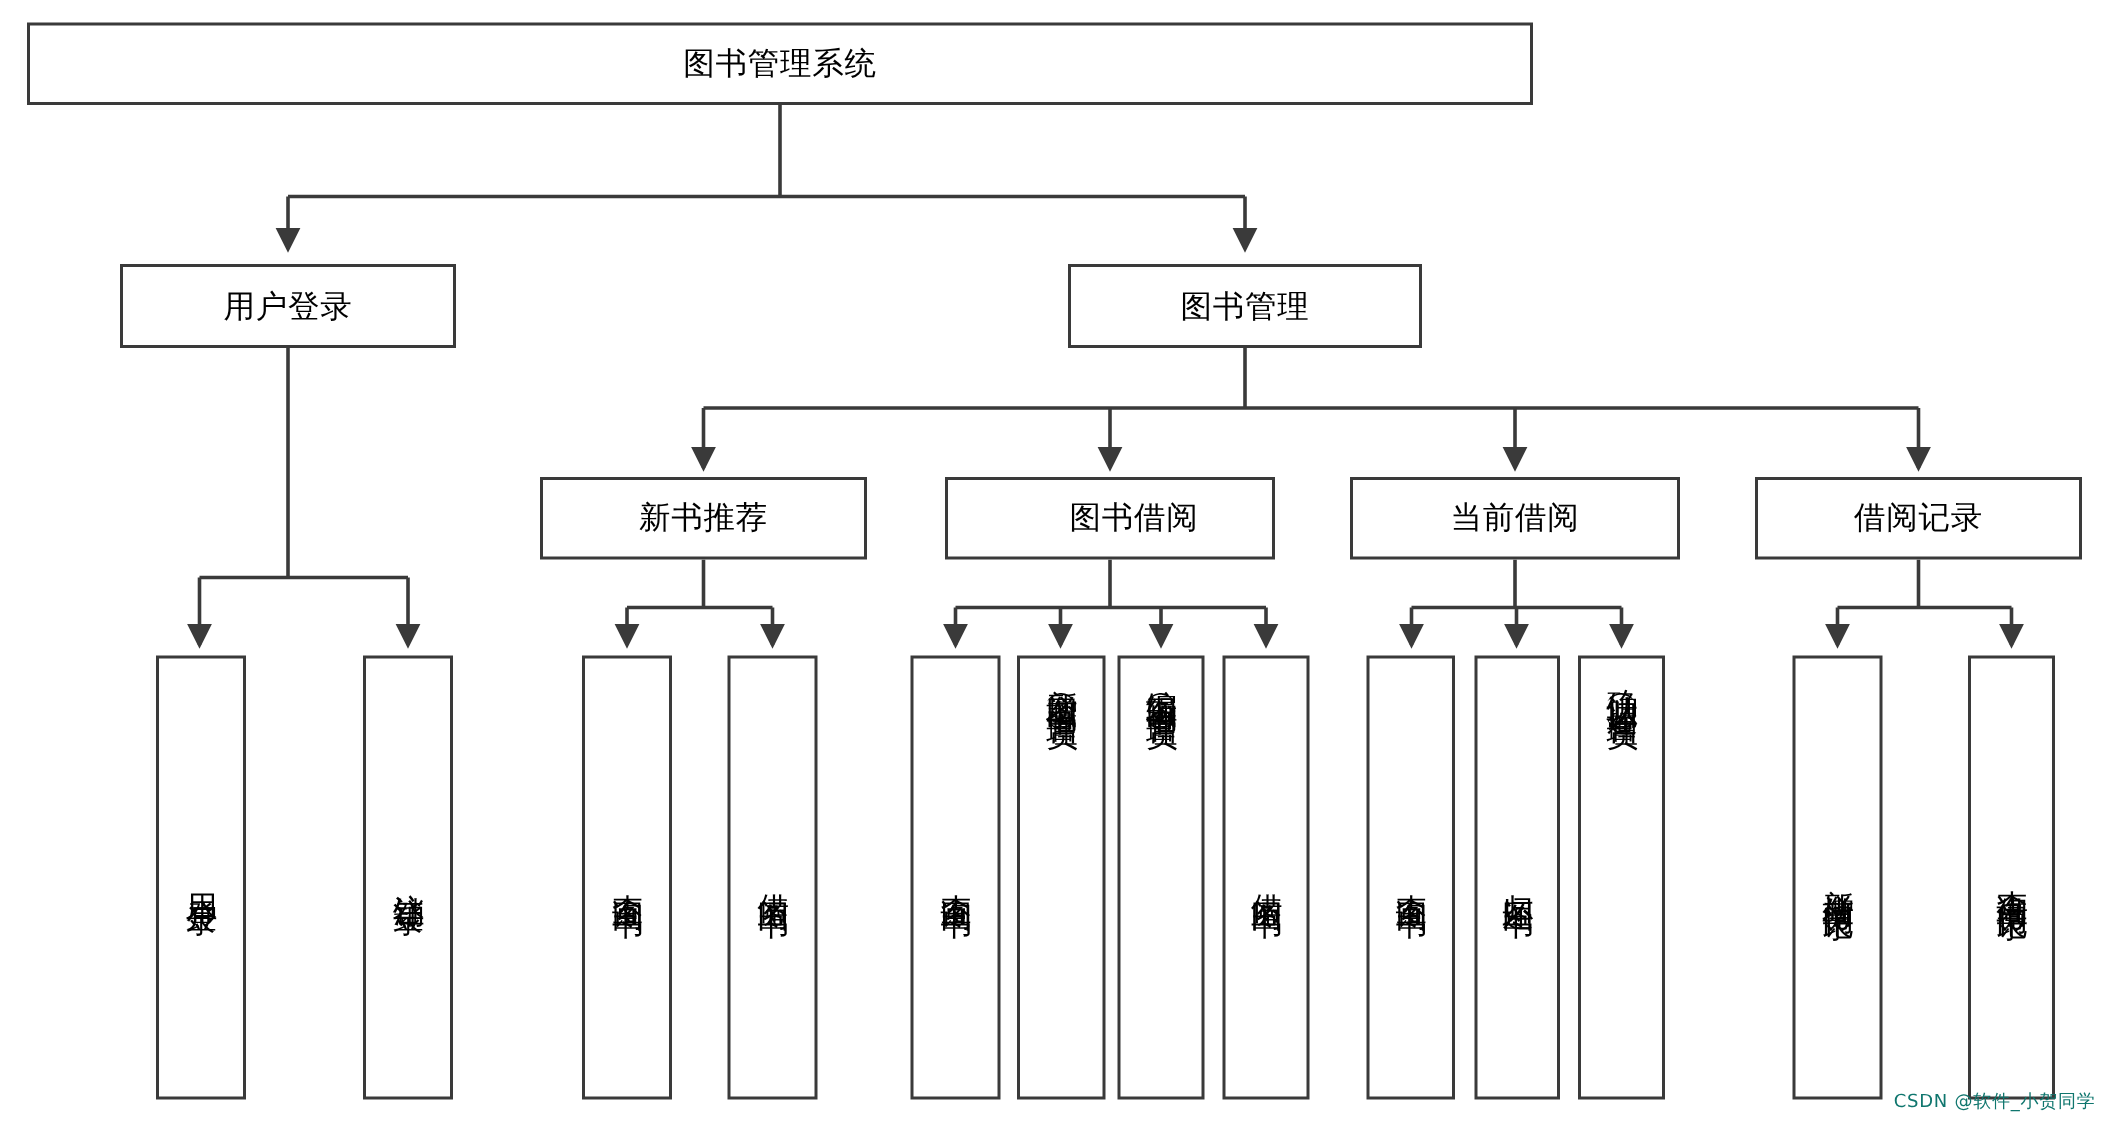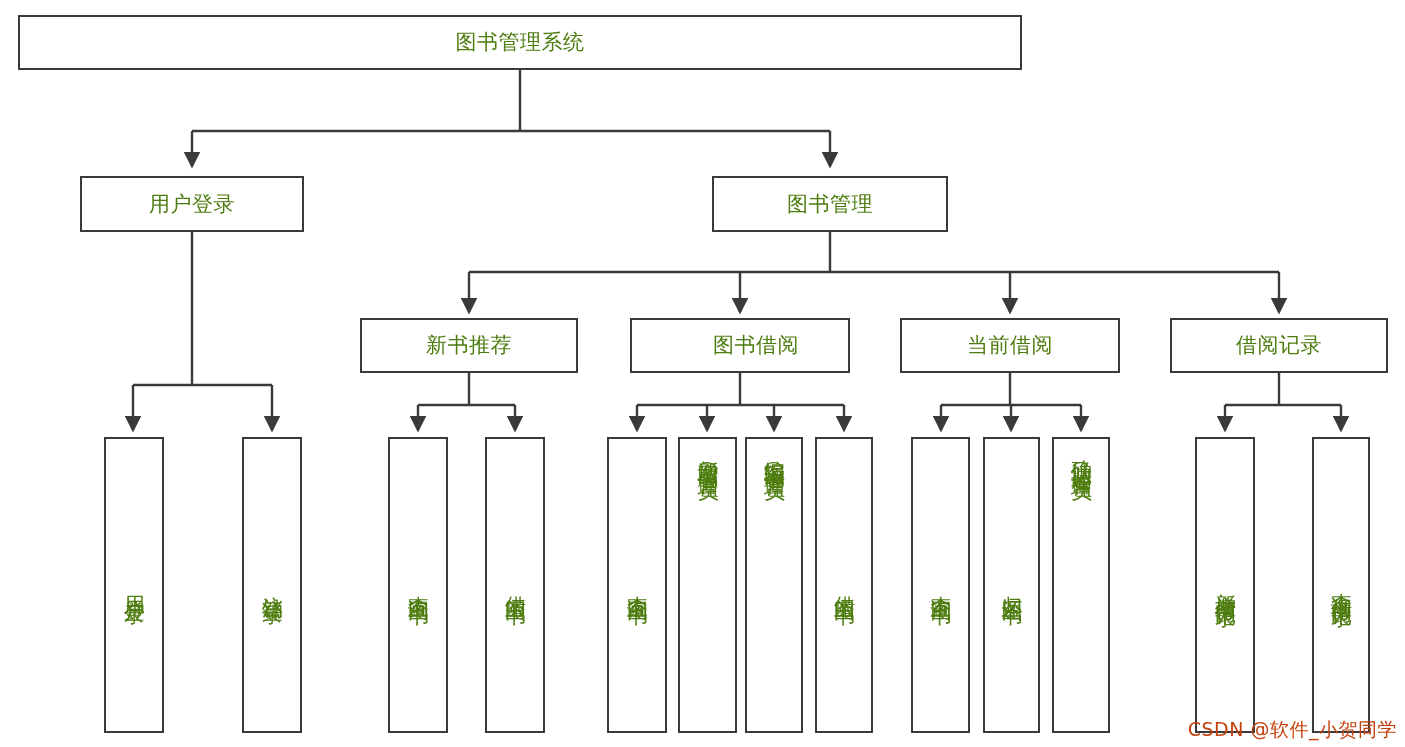--- a/index.html
+++ b/index.html
@@ -26,21 +26,21 @@
     box-sizing:border-box;
     background:#ffffff;
     border:2px solid #3a3a3a;
     display:flex;
     align-items:center;
     justify-content:center;
     z-index:2;
   }
   .node .label{
     font-size:21px;
-    color:#4d7c0f;
+    color:#000000;
     line-height:1.15;
     letter-spacing:0.5px;
     white-space:nowrap;
     text-align:center;
   }
   .node.vertical{
     align-items:flex-start;
     justify-content:center;
     padding-top:4px;
   }
@@ -54,22 +54,22 @@
     text-align:left;
   }
   .node.vertical.centered{
     align-items:center;
     padding-top:0;
   }
   #watermark{
     position:absolute;
     right:8px;
     bottom:4px;
-    font-size:19px;
-    color:#c2410c;
+    font-size:12px;
+    color:#0f766e;
     letter-spacing:0.5px;
     z-index:5;
     white-space:nowrap;
     font-family:"DejaVu Sans","Liberation Sans",sans-serif;
   }
 </style>
 </head>
 <body>
 
 <div id="canvas">

